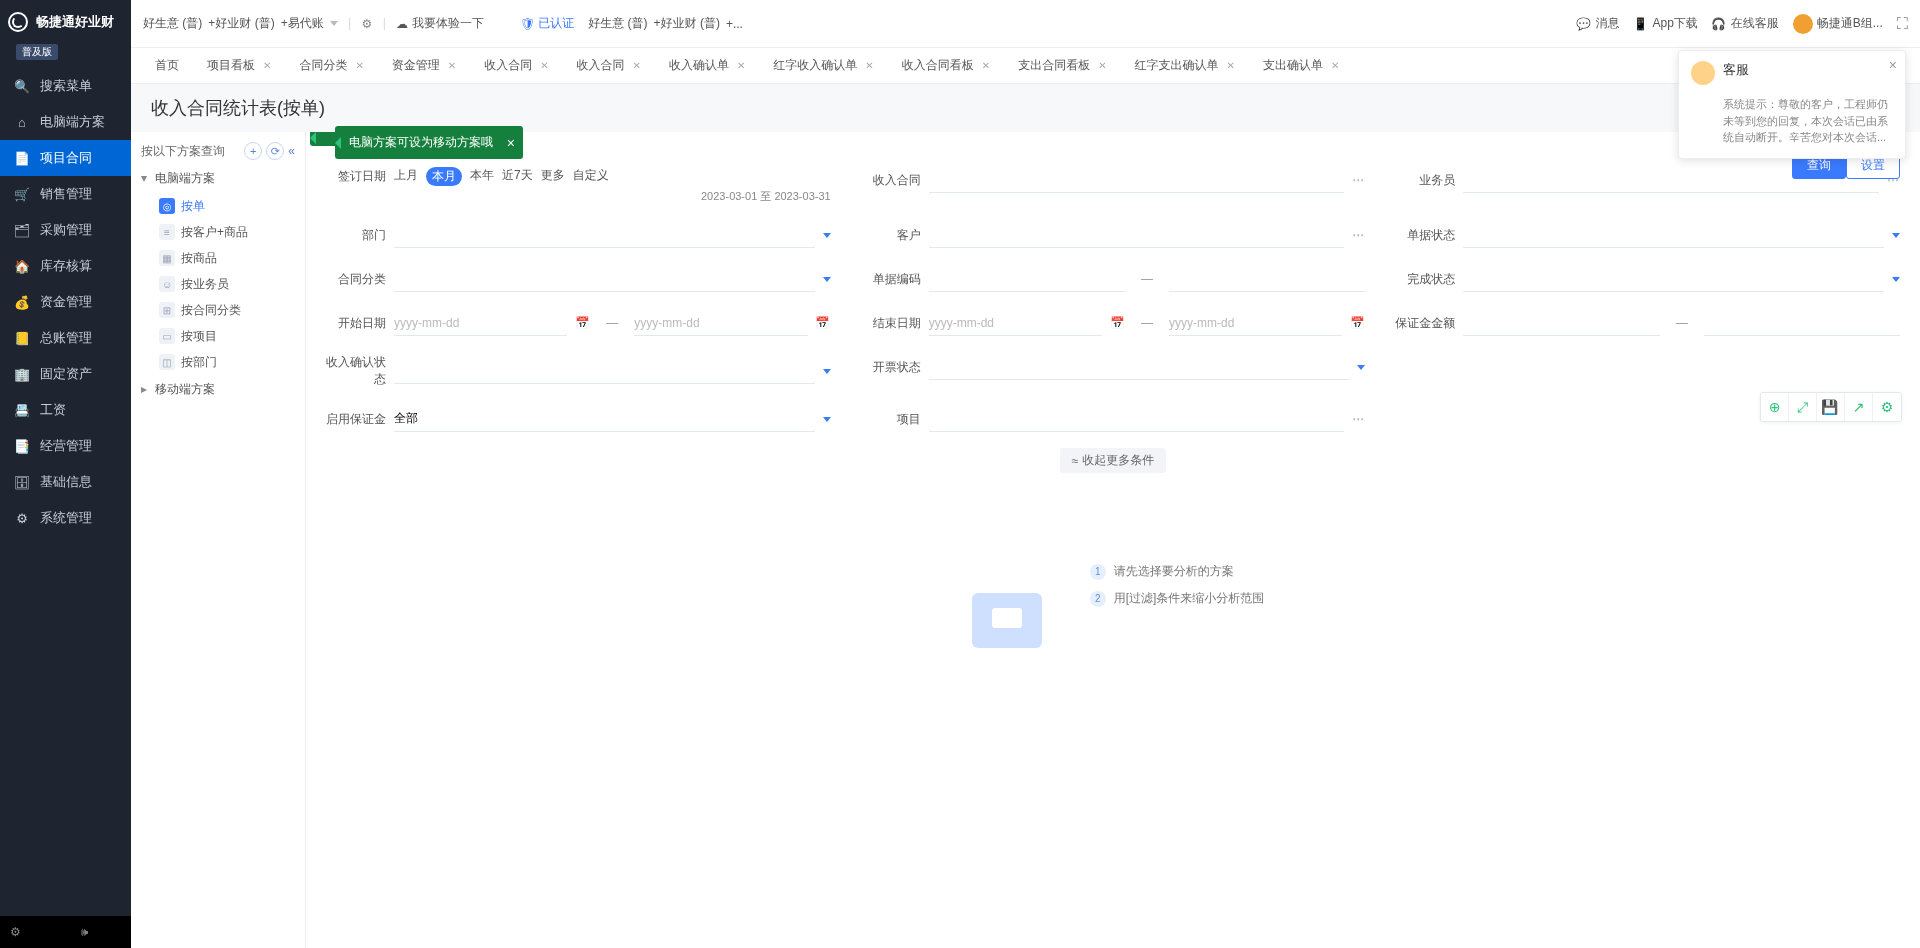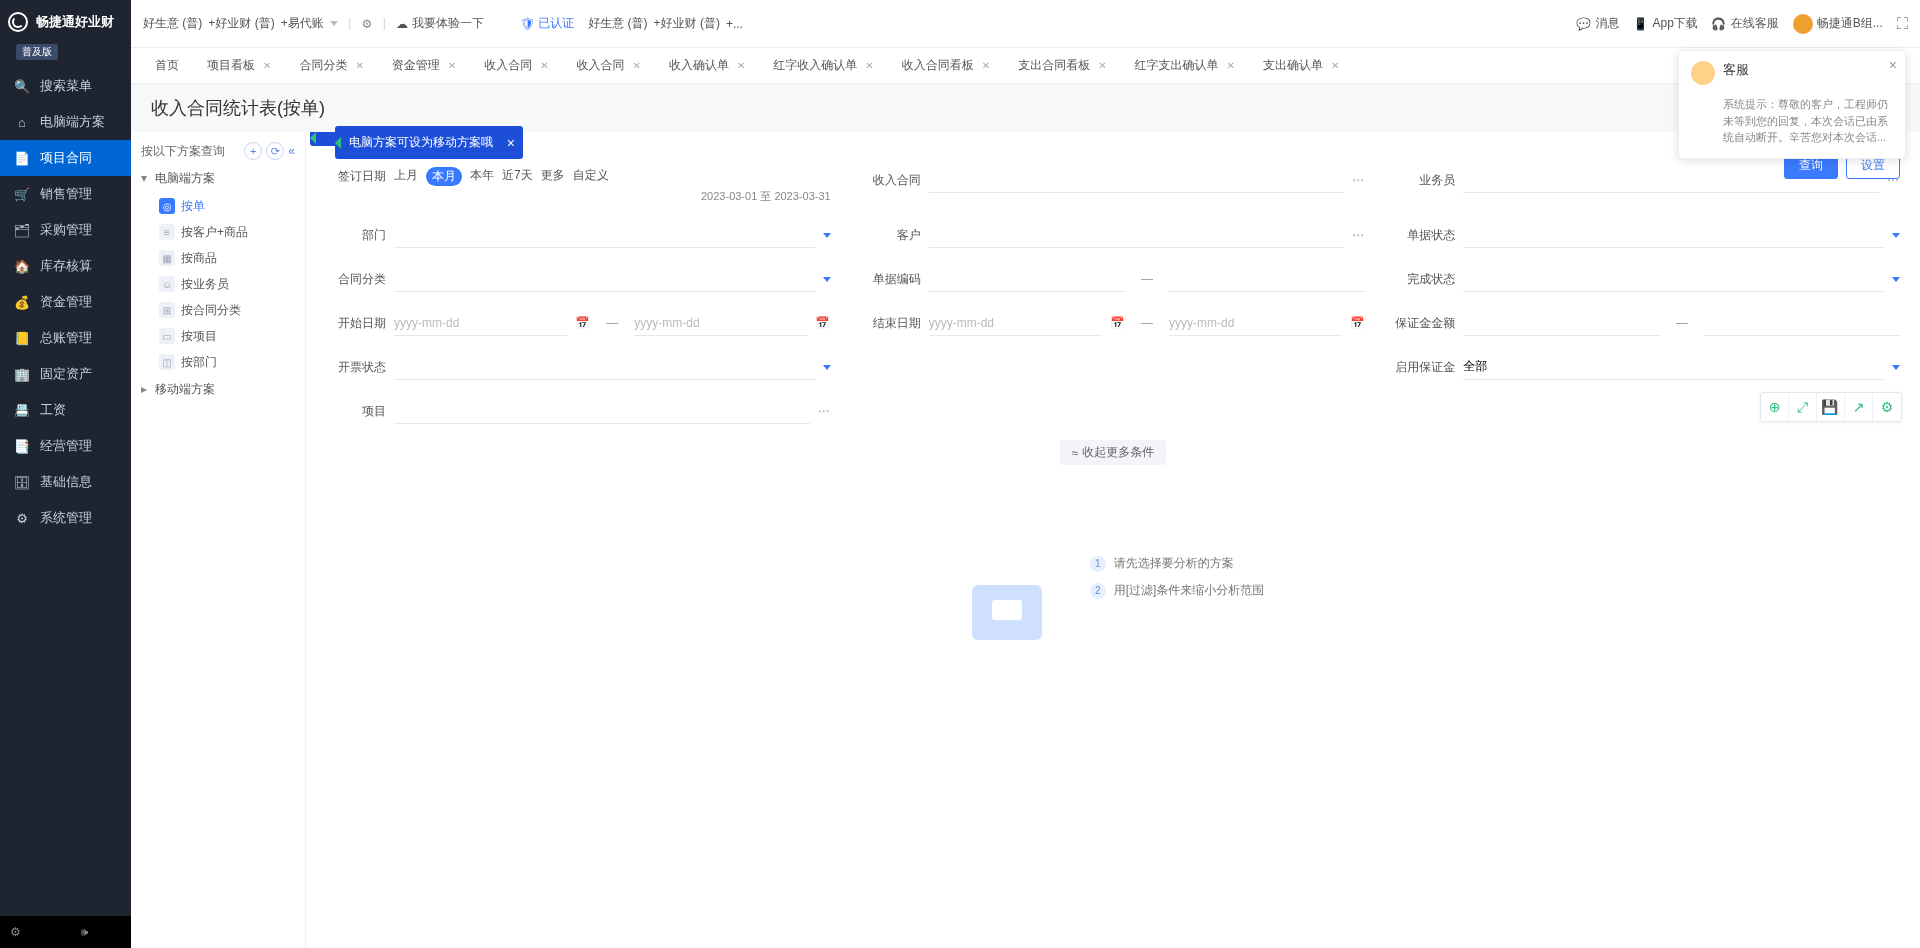--- a/index.html
+++ b/index.html
@@ -56,40 +56,40 @@
 .tree-group { margin-top: 6px; }
 .tree-toggle { color: #888; cursor: pointer; margin-right: 4px; width:10px; display:inline-block;}
 .tree-label { color: #555; }
 .tree-items { padding-left: 18px; margin-top: 6px; }
 .tree-item { display: flex; align-items: center; gap: 6px; height: 26px; cursor: pointer; color: #555; }
 .tree-item.active { color: #3a7afe; }
 .ti-icon { width: 16px; height: 16px; border-radius: 3px; background: #eef1f6; display: inline-flex; align-items: center; justify-content: center; font-size: 10px; color: #9aa4b5; }
 .tree-item.active .ti-icon { background: #3a7afe; color: #fff; }
 
 
-.tip-bubble { position: absolute; left: 335px; top: 126px; background: #1d4ed8; color: #fff; padding: 8px 30px 8px 14px; border-radius: 3px; font-size: 12px; z-index: 5; display:flex; align-items:flex-end; }
+.tip-bubble { position: absolute; left: 335px; top: 126px; background: #15803d; color: #fff; padding: 8px 30px 8px 14px; border-radius: 3px; font-size: 12px; z-index: 5; display:flex; align-items:flex-end; }
 .tip-bubble:before { content:""; position:absolute; left:-6px; top:50%; transform:translateY(-50%); border:6px solid transparent; border-right-color:#2dc27a; }
 .tip-close { position: absolute; right: 8px; top: 50%; transform: translateY(-50%); color: #fff; cursor: pointer; font-size: 14px; }
 
 
 .filters-wrap { flex: 1; overflow: auto; position: relative; }
 .filters { padding: 16px 20px 10px 20px; display: grid; grid-template-columns: repeat(3, minmax(0,1fr)); row-gap: 18px; column-gap: 30px; align-items: start; }
 .filter-cell { display: flex; align-items: center; gap: 8px; }
 .fc-label { width: 60px; text-align: right; color: #555; font-size: 12px; flex-shrink: 0; }
 .fc-input { flex: 1; height: 26px; border: none; border-bottom: 1px solid #e3e7ef; background: transparent; font-size: 12px; outline: none; min-width: 0; }
 .dots-icon { color: #bbb; letter-spacing: 1px; font-weight: bold; }
 .dash { color: #999; padding: 0 8px; }
 .date-quick { display: flex; gap: 8px; font-size: 12px; flex-wrap: wrap; }
 .dq { color: #555; cursor: pointer; }
 .dq.active { background: #3a7afe; color: #fff; padding: 1px 6px; border-radius: 10px; }
 .date-text { color: #888; font-size: 11px; margin-top: 3px; }
 .first-cell { display:block; }
 
 
-.filter-buttons { position: absolute; right: 20px; top: 6px; display: flex; gap: 8px; z-index:6;margin-top:13px;}
+.filter-buttons { position: absolute; right: 20px; top: 6px; display: flex; z-index:6;margin-top:13px;}
 .btn { height: 28px; padding: 0 14px; border-radius: 3px; font-size: 12px; cursor: pointer; display: inline-flex; align-items: center; justify-content: center; }
 .btn-primary { background: #3a7afe; color: #fff; border: 1px solid #3a7afe; }
 .btn-ghost { background: #fff; color: #3a7afe; border: 1px solid #3a7afe; }
 
 
 .collapse-more { text-align: center; margin: 6px 0 0 0; }
 .collapse-more-btn { display: inline-flex; align-items: center; gap: 4px; background: #f2f4f8; color: #666; padding: 4px 12px; border-radius: 3px; font-size: 12px; cursor: pointer; }
 
 
 .float-toolbar { position: absolute; right: 18px; top: 260px; display: flex; gap: 0; border: 1px solid #e3e7ef; border-radius: 3px; background: #fff; box-shadow: 0 1px 4px rgba(0,0,0,.06); z-index:6;}
@@ -411,20 +411,25 @@
             <span style="color:#6a8cd8;">📅</span>
           </div>
 
           <div class="filter-cell">
             <span class="fc-label">保证金金额</span>
             <input class="fc-input" style="">
             <span class="dash">—</span>
             <input class="fc-input" style="">
           </div>
           <div class="filter-cell">
+            <span class="fc-label">收入确认状态</span>
+            <input class="fc-input" style="">
+            <span class="chevron-down"></span>
+          </div>
+          <div class="filter-cell">
             <span class="fc-label">开票状态</span>
             <input class="fc-input" style="">
             <span class="chevron-down"></span>
           </div>
 
           <div class="filter-cell"></div>
           <div class="filter-cell">
             <span class="fc-label">启用保证金</span>
             <input class="fc-input" value="全部" style="">
             <span class="chevron-down"></span>

